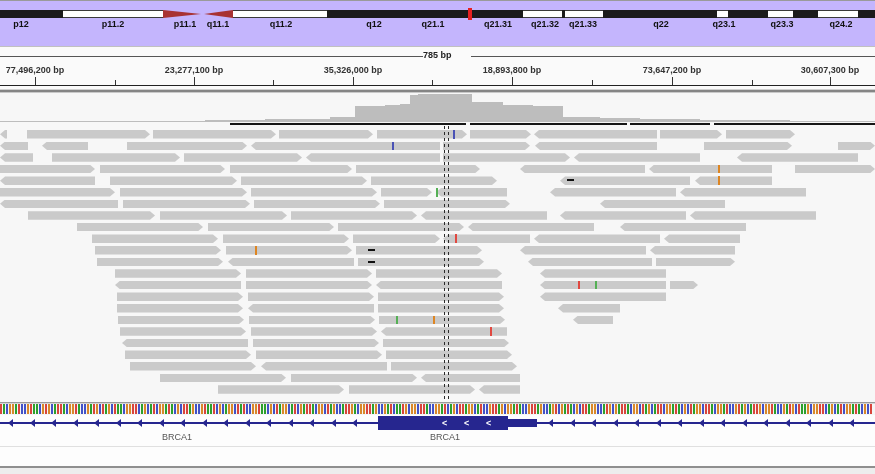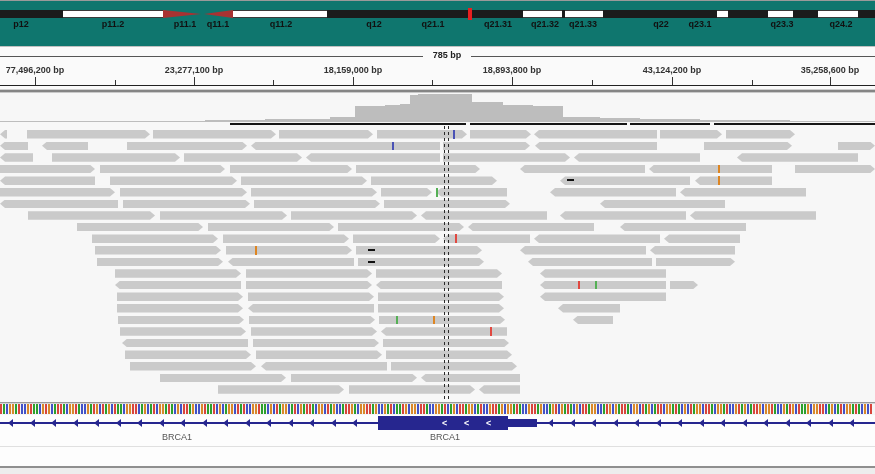--- a/index.html
+++ b/index.html
@@ -1,38 +1,38 @@
 <!DOCTYPE html>
 <html><head>
 <meta charset="utf-8">
 <style>
   html,body{margin:0;padding:0;background:#e8e8e8;}
   .screen{position:relative;width:875px;height:474px;overflow:hidden;
     font-family:"Liberation Sans",sans-serif;background:#f2f2f2;}
   .abs{position:absolute;}
   
   .panel{position:absolute;left:0;width:875px;}
-  #ideogram-panel{top:1px;height:45px;background:#0f766e;}
+  #ideogram-panel{top:1px;height:45px;background:#c4b5fd;}
   #ruler-panel{top:47px;height:42px;background:#fafafa;}
   #align-panel{top:93px;height:309px;background:#f7f7f7;}
   #seq-panel{top:404px;height:11px;background:#f5f5f5;}
   #gene-panel{top:415px;height:31px;background:#fdfdfd;}
   
   .band{position:absolute;top:9px;height:8px;box-sizing:border-box;}
   .band-b{background:#1b1b1b;}
   .band-w{background:#ffffff;border-top:1px solid #3a3a3a;border-bottom:1px solid #3a3a3a;}
   .cen{position:absolute;top:9px;height:8px;background:#a83232;}
   .cen-l{clip-path:polygon(0 0,100% 50%,0 100%);}
   .cen-r{clip-path:polygon(0 50%,100% 0,100% 100%);}
   .ideo-label{position:absolute;top:18px;transform:translateX(-50%);
     font-size:9px;font-weight:bold;color:#111;white-space:nowrap;}
   #view-marker{position:absolute;top:7px;width:4px;height:12px;background:#e62020;}
   
   .ruler-line{position:absolute;top:9px;height:1px;background:#555;}
-  #span-label{position:absolute;top:3px;left:423px;width:48px;text-align:center;
+  #span-label{position:absolute;top:3px;left:423px;width:48px;text-align:left;
     font-size:9px;font-weight:bold;color:#222;background:#fafafa;}
   .ruler-label{position:absolute;top:18px;transform:translateX(-50%);
     font-size:9px;font-weight:bold;color:#333;white-space:nowrap;}
   .tick{position:absolute;width:1px;background:#333;}
   .tick-major{top:30px;height:8px;}
   .tick-minor{top:33px;height:5px;}
   #ruler-base{position:absolute;top:38px;left:0;width:875px;height:1px;background:#222;}
   
   .sep1{position:absolute;left:0;width:875px;height:1px;}
   
@@ -88,38 +88,38 @@
         <div class="ideo-label" style="left: 113px;">p11.2</div>
         <div class="ideo-label" style="left: 185px;">p11.1</div>
         <div class="ideo-label" style="left: 218px;">q11.1</div>
         <div class="ideo-label" style="left: 281px;">q11.2</div>
         <div class="ideo-label" style="left: 374px;">q12</div>
         <div class="ideo-label" style="left: 433px;">q21.1</div>
         <div class="ideo-label" style="left: 498px;">q21.31</div>
         <div class="ideo-label" style="left: 545px;">q21.32</div>
         <div class="ideo-label" style="left: 583px;">q21.33</div>
         <div class="ideo-label" style="left: 661px;">q22</div>
-        <div class="ideo-label" style="left: 700px;">q23.1</div>
+        <div class="ideo-label" style="left: 724px;">q23.1</div>
         <div class="ideo-label" style="left: 782px;">q23.3</div>
         <div class="ideo-label" style="left: 841px;">q24.2</div>
       </div>
     <div id="view-marker" style="left: 468px;"></div>
   </div>
   <div class="abs sep1" style="top:46px;background:#c0c0c0;"></div>
 
   <div class="panel" id="ruler-panel">
     <div class="ruler-line" id="ruler-span-line" style="left:0;width:875px;"></div>
     <div id="span-label">785 bp</div>
     <div id="ruler-labels">
         <div class="ruler-label" style="left: 35px;">77,496,200 bp</div>
         <div class="ruler-label" style="left: 194px;">23,277,100 bp</div>
-        <div class="ruler-label" style="left: 353px;">18,159,000 bp</div>
+        <div class="ruler-label" style="left: 353px;">35,326,000 bp</div>
         <div class="ruler-label" style="left: 512px;">18,893,800 bp</div>
-        <div class="ruler-label" style="left: 672px;">43,124,200 bp</div>
-        <div class="ruler-label" style="left: 830px;">35,258,600 bp</div>
+        <div class="ruler-label" style="left: 672px;">73,647,200 bp</div>
+        <div class="ruler-label" style="left: 830px;">30,607,300 bp</div>
       </div>
     <div id="ruler-ticks">
         <div class="tick tick-major" style="left: 35px;"></div>
         <div class="tick tick-major" style="left: 194px;"></div>
         <div class="tick tick-major" style="left: 353px;"></div>
         <div class="tick tick-major" style="left: 512px;"></div>
         <div class="tick tick-major" style="left: 672px;"></div>
         <div class="tick tick-major" style="left: 830px;"></div>
         <div class="tick tick-minor" style="left: 115px;"></div>
         <div class="tick tick-minor" style="left: 273px;"></div>

